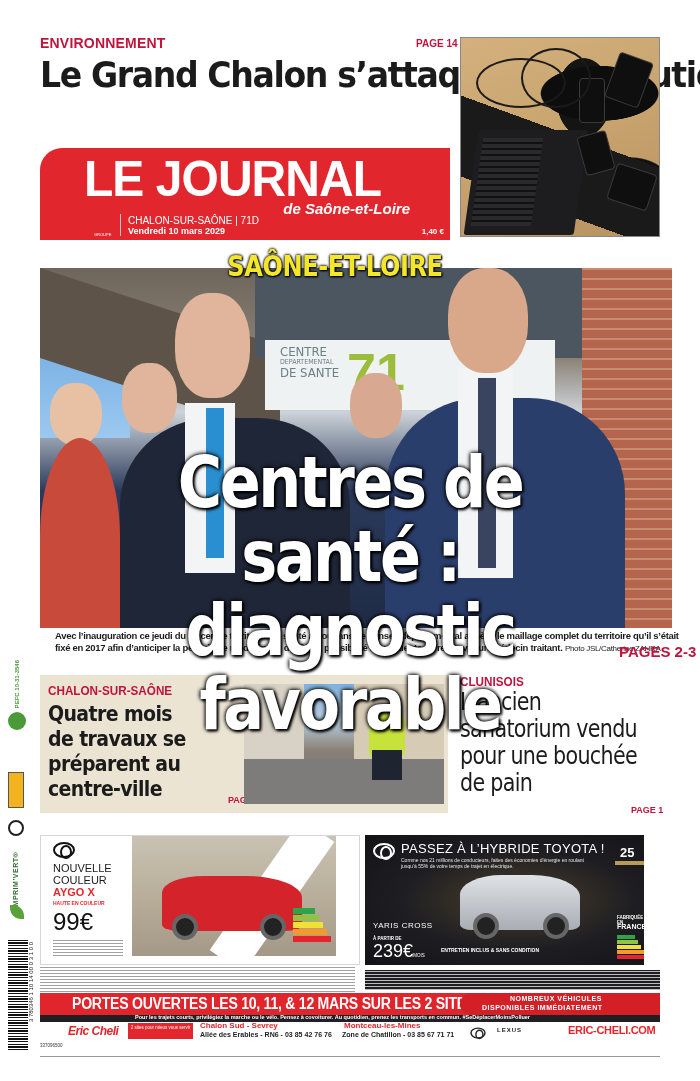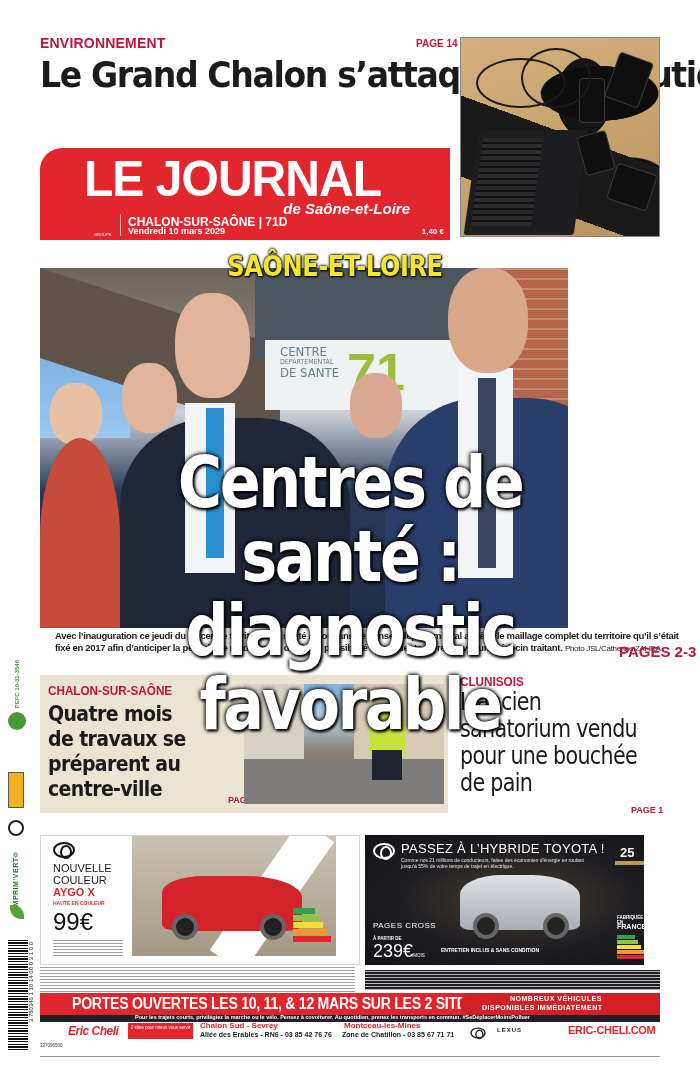--- a/index.html
+++ b/index.html
@@ -26,26 +26,26 @@
   .phone { position: absolute; background: #0f0f10; border-radius: 4px; border: 1px solid #3a3a3a; }
   .cable { position: absolute; border: 2px solid #1a1a1a; border-radius: 50%; }
 
   
   #masthead { left: 40px; top: 148px; width: 410px; height: 92px; background: #e2262d; border-radius: 22px 0 0 0; }
   #mast-title { position: absolute; left: 44px; top: 2px; font-size: 50px; font-weight: 900; color: #fff; font-family: "Liberation Sans", sans-serif; letter-spacing: -1px; transform: scaleX(0.96); transform-origin: left top; }
   #mast-sub { position: absolute; right: 40px; top: 52px; font-size: 15px; font-weight: 700; font-style: italic; color: #fff; }
   #mast-logo { position: absolute; left: 6px; top: 68px; font-size: 13px; font-weight: 700; color: #fff; letter-spacing: -0.5px; margin-top: 48px; }
   #mast-logo-sub { position: absolute; left: 54px; top: 84px; font-size: 4px; color: #fff; }
   #mast-sep { position: absolute; left: 80px; top: 66px; width: 1px; height: 22px; background: rgba(255,255,255,0.7); }
-  #mast-city { position: absolute; left: 88px; top: 67px; font-size: 12px; font-weight: 700; color: #fff; }
+  #mast-city { position: absolute; left: 88px; top: 67px; font-size: 10px; font-weight: 400; color: #fff; }
   #mast-date { position: absolute; left: 88px; top: 78px; font-size: 9px; font-weight: 700; color: #fff; }
   #mast-price { position: absolute; right: 6px; top: 79px; font-size: 8px; font-weight: 700; color: #fff; }
 
   
-  #main-photo { left: 40px; top: 268px; width: 528px; height: 360px; overflow: hidden;
+  #main-photo { left: 40px; top: 268px; width: 632px; height: 360px; overflow: hidden;
     background: linear-gradient(180deg, #6e665b 0%, #8b8276 25%, #cdd3d9 40%, #2b3a5a 62%, #1f2b45 100%); }
   .sky { position: absolute; left: 0; top: 40px; width: 90px; height: 130px; background: linear-gradient(180deg, #6aa7e0, #9cc8ef); }
   .roof { position: absolute; left: 0; top: 0; width: 240px; height: 90px; background: #5d5349; transform: skewY(18deg); transform-origin: left top; }
   .window { position: absolute; left: 215px; top: 0; width: 330px; height: 90px; background: #4b5661; }
   .sign { position: absolute; left: 225px; top: 72px; width: 290px; height: 70px; background: #eef2f3; }
   .sign-text { position: absolute; left: 240px; top: 78px; font-size: 13px; color: #6b7f86; font-family: "DejaVu Sans Condensed", "DejaVu Sans", sans-serif; line-height: 12px; }
   .sign-71 { position: absolute; left: 307px; top: 74px; font-size: 52px; font-weight: 700; color: #9cbd3b; }
   .brick { position: absolute; right: 0; top: 0; width: 90px; height: 360px; background: repeating-linear-gradient(0deg, #b4654b 0 8px, #c78b72 8px 10px); }
   .person { position: absolute; border-radius: 50% 50% 0 0; }
   .suit-l { left: 80px; top: 150px; width: 230px; height: 220px; background: #1f2638; border-radius: 40% 40% 0 0; }
@@ -261,21 +261,21 @@
 
 <div class="abs" id="ad-yaris">
   <div class="toyota-logo abs" id="yaris-logo"></div>
   <div id="yaris-title">PASSEZ À L’HYBRIDE TOYOTA !</div>
   <div id="yaris-sub">Comme nos 21 millions de conducteurs, faites des économies d’énergie en roulant jusqu’à 55% de votre temps de trajet en électrique.</div>
   <div id="yaris-25">25</div>
   <div id="yaris-25b"></div>
   <div class="silvercar"></div>
   <div class="wheel" style="left:108px;top:78px;"></div>
   <div class="wheel" style="left:178px;top:78px;"></div>
-  <div id="yaris-model">PAGES CROSS</div>
+  <div id="yaris-model">YARIS CROSS</div>
   <div id="yaris-apartir">À PARTIR DE</div>
   <div id="yaris-price">239€</div>
   <div id="yaris-mois">/MOIS</div>
   <div id="yaris-entretien">ENTRETIEN INCLUS &amp; SANS CONDITION</div>
   <div id="yaris-fab">FABRIQUÉE EN</div>
   <div id="yaris-france">FRANCE</div>
   <div class="energy2">
     <div style="width:60%;background:#2fa34a;"></div>
     <div style="width:70%;background:#8fc340;"></div>
     <div style="width:80%;background:#f1e03a;"></div>

